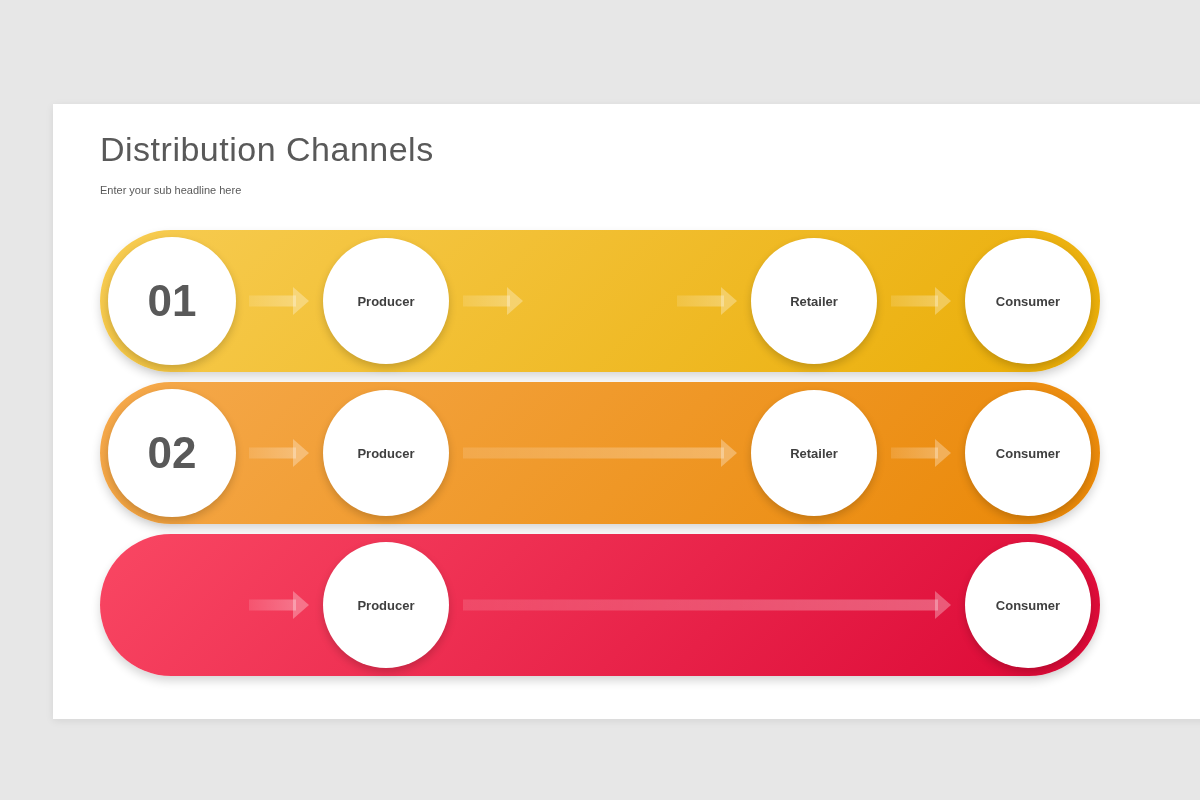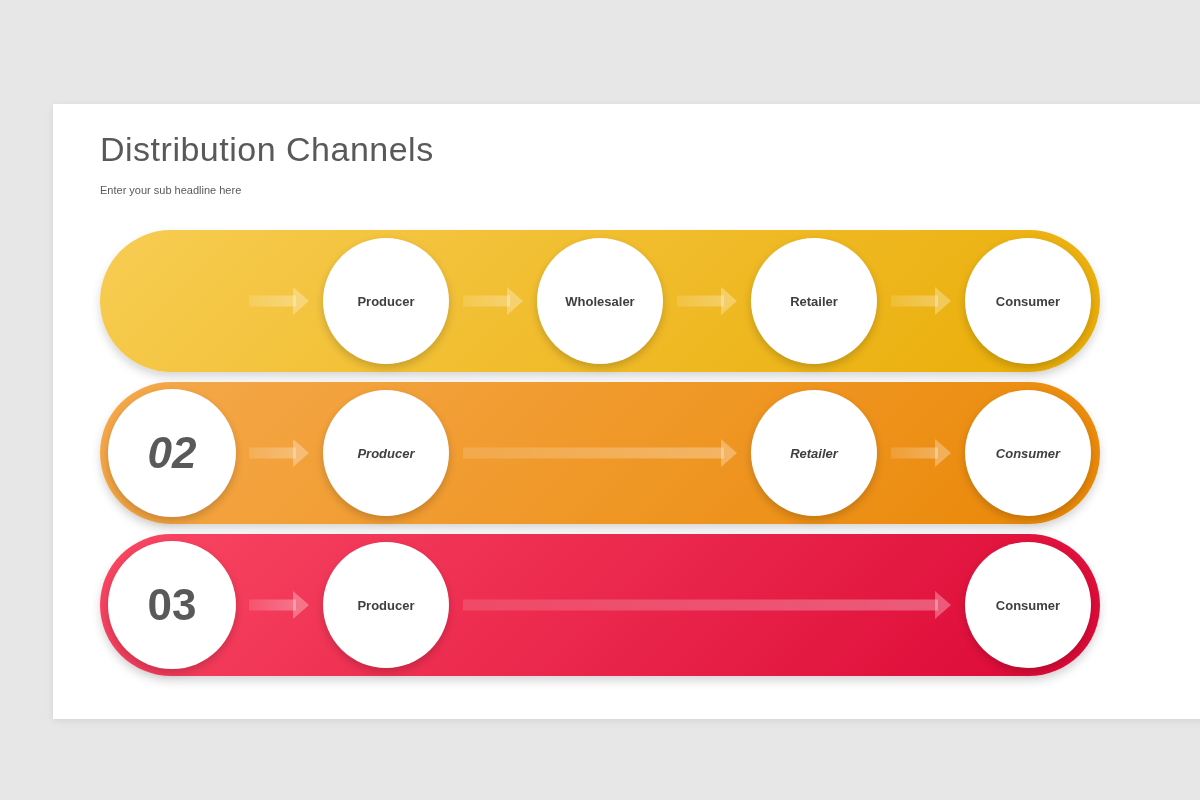--- a/index.html
+++ b/index.html
@@ -113,34 +113,34 @@
             <div class="head"></div>
           </div>
           <div class="arrow" style="left: 577px; width: 60px;">
             <div class="shaft"></div>
             <div class="head"></div>
           </div>
           <div class="arrow" style="left: 791px; width: 60px;">
             <div class="shaft"></div>
             <div class="head"></div>
           </div>
+          <div class="circle number-circle" style="left: 8px;">
+            <span class="num-text" style="color: rgb(89, 89, 89);">01</span>
+          </div>
           <div class="circle node-circle" style="left: 223px;">
             <span class="node-label" style="color: rgb(63, 63, 63);">Producer</span>
-          </div>
-          <div class="circle node-circle" style="left: 437px;">
-            <span class="node-label" style="color: rgb(63, 63, 63);">Wholesaler</span>
           </div>
           <div class="circle node-circle" style="left: 651px;">
             <span class="node-label" style="color: rgb(63, 63, 63);">Retailer</span>
           </div>
           <div class="circle node-circle" style="left: 865px;">
             <span class="node-label" style="color: rgb(63, 63, 63);">Consumer</span>
           </div>
         </div>
-        <div class="pill" style="background: linear-gradient(135deg, rgb(245, 169, 76), rgb(234, 136, 6)); font-style: italic;">
+        <div class="pill" style="background: linear-gradient(135deg, rgb(245, 169, 76), rgb(234, 136, 6));">
           <div class="arrow" style="left: 149px; width: 60px;">
             <div class="shaft"></div>
             <div class="head"></div>
           </div>
           <div class="arrow" style="left: 363px; width: 274px;">
             <div class="shaft"></div>
             <div class="head"></div>
           </div>
           <div class="arrow" style="left: 791px; width: 60px;">
             <div class="shaft"></div>
@@ -161,23 +161,20 @@
         </div>
         <div class="pill" style="background: linear-gradient(135deg, rgb(249, 71, 99), rgb(220, 8, 54));">
           <div class="arrow" style="left: 149px; width: 60px;">
             <div class="shaft"></div>
             <div class="head"></div>
           </div>
           <div class="arrow" style="left: 363px; width: 488px;">
             <div class="shaft"></div>
             <div class="head"></div>
           </div>
-          <div class="circle number-circle" style="left: 8px;">
-            <span class="num-text" style="color: rgb(89, 89, 89);">03</span>
-          </div>
           <div class="circle node-circle" style="left: 223px;">
             <span class="node-label" style="color: rgb(63, 63, 63);">Producer</span>
           </div>
           <div class="circle node-circle" style="left: 865px;">
             <span class="node-label" style="color: rgb(63, 63, 63);">Consumer</span>
           </div>
         </div>
       </div>
   </div>
 </div>

